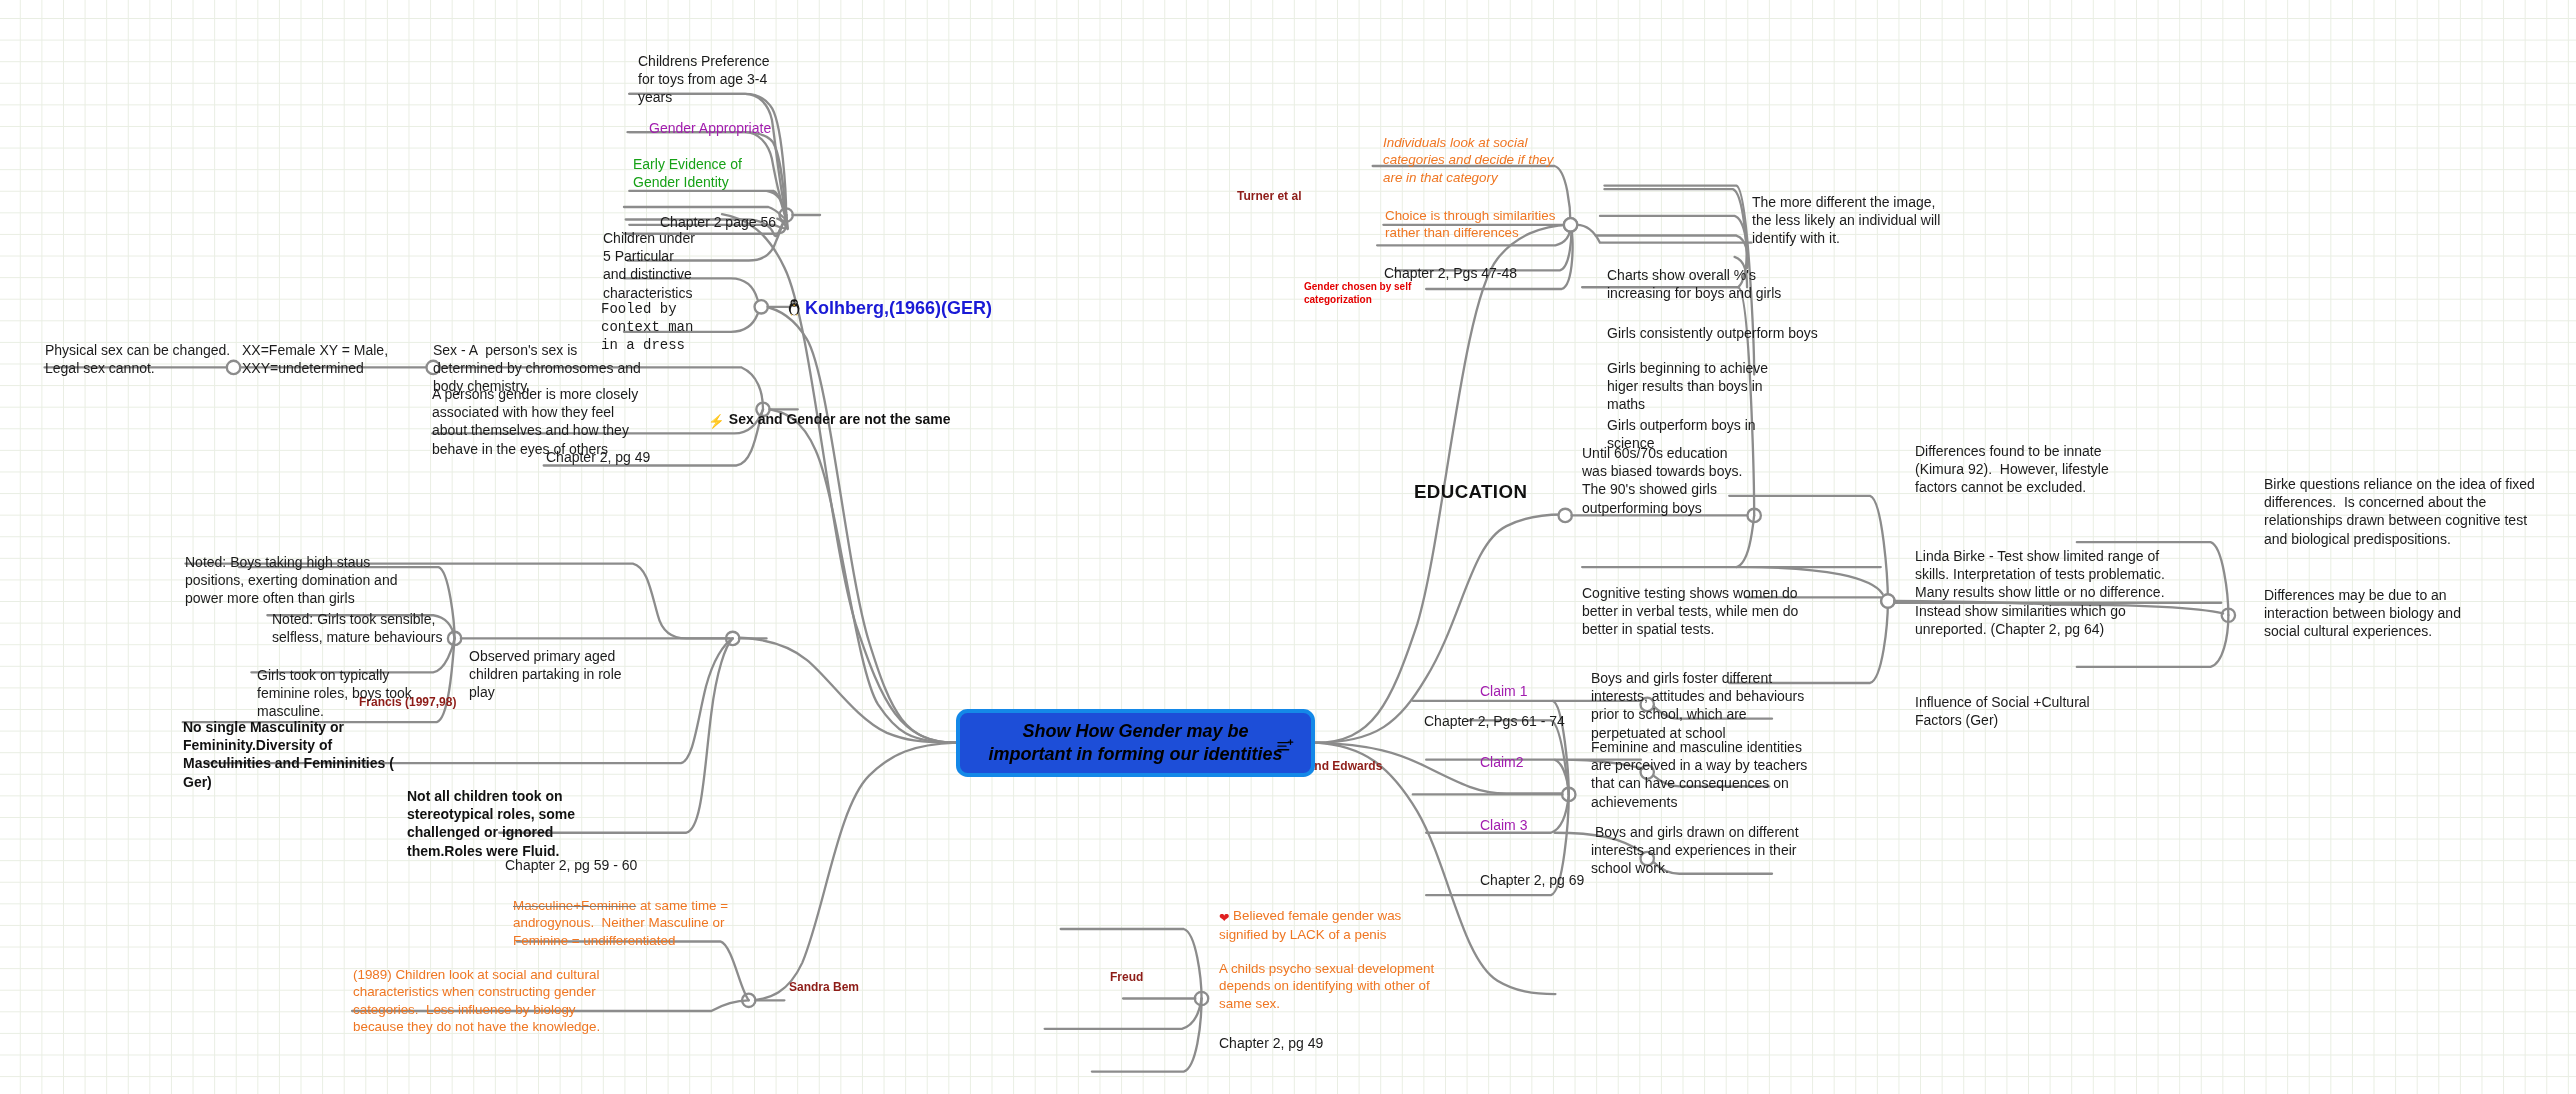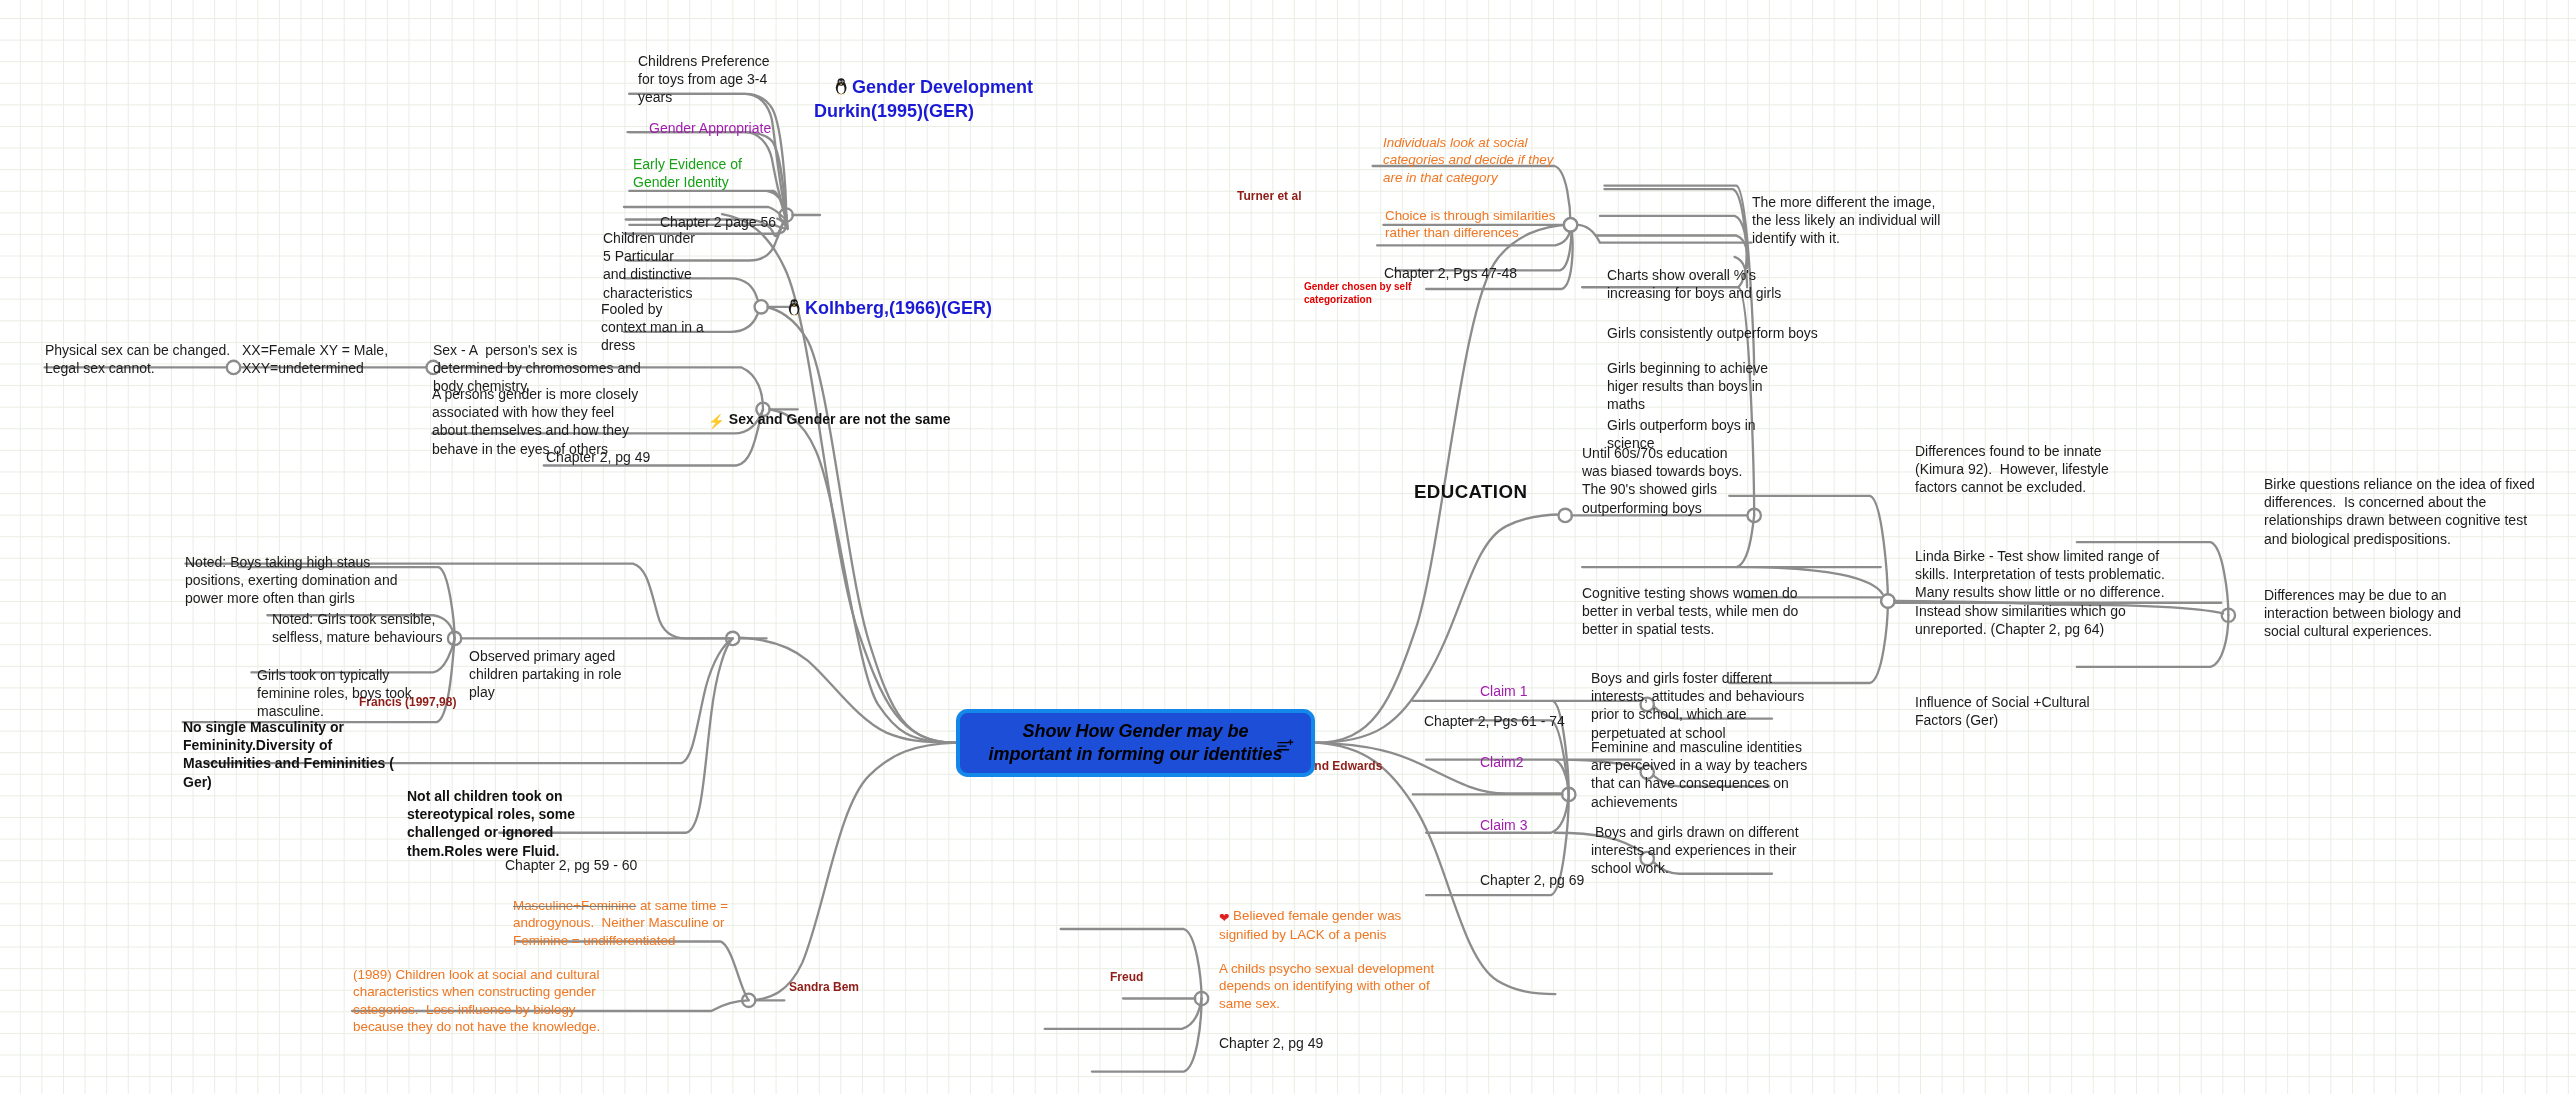--- a/index.html
+++ b/index.html
@@ -203,55 +203,41 @@
         <line x1="1" y1="8" x2="10" y2="8"></line>
         <line x1="1" y1="12" x2="13" y2="12"></line>
       </g>
       <g stroke="#000" stroke-width="1.5" stroke-linecap="round">
         <line x1="15" y1="1" x2="15" y2="6"></line>
         <line x1="12.5" y1="3.5" x2="17.5" y2="3.5"></line>
       </g>
     </svg>
   </div>
 
-  <div class="nd t-blue" style="left:814px;top:53px;width:223px;">
-    <svg class="ico" width="14.3" height="17" viewBox="0 0 16 19">
-      <ellipse cx="8" cy="11" rx="6" ry="7.2" fill="#1a1a1a"></ellipse>
-      <ellipse cx="8" cy="12.4" rx="3.8" ry="5.5" fill="#ffffff"></ellipse>
-      <ellipse cx="8" cy="4.4" rx="4.1" ry="4.2" fill="#1a1a1a"></ellipse>
-      <circle cx="6.4" cy="4" r="1.1" fill="#fff"></circle>
-        <circle cx="9.6" cy="4" r="1.1" fill="#fff"></circle>
-      <circle cx="6.5" cy="4.1" r="0.55" fill="#000"></circle>
-        <circle cx="9.5" cy="4.1" r="0.55" fill="#000"></circle>
-      <path d="M6.4 6.4 L9.6 6.4 L8 8.2 Z" fill="#f5b731"></path>
-      <path d="M3.6 17.4 L6.4 17.4 L5 18.8 Z" fill="#f5b731"></path>
-      <path d="M9.6 17.4 L12.4 17.4 L11 18.8 Z" fill="#f5b731"></path>
-    </svg><span>Gender Development Durkin(1995)(GER)</span>
-  </div>
   <div class="nd t-plain" style="left:638px;top:52px;width:134px;">Childrens Preference for toys from age 3-4 years</div>
   <div class="nd t-red" style="left:649px;top:119px;width:152px;">Gender Appropriate</div>
   <div class="nd t-green" style="left:633px;top:155px;width:143px;">Early Evidence of Gender Identity</div>
   <div class="nd t-plain" style="left:660px;top:213px;width:160px;">Chapter 2 page 56</div>
 
   <div class="nd t-blue" style="left:767px;top:274px;width:232px;">
     <svg class="ico" width="14.3" height="17" viewBox="0 0 16 19">
       <ellipse cx="8" cy="11" rx="6" ry="7.2" fill="#1a1a1a"></ellipse>
       <ellipse cx="8" cy="12.4" rx="3.8" ry="5.5" fill="#ffffff"></ellipse>
       <ellipse cx="8" cy="4.4" rx="4.1" ry="4.2" fill="#1a1a1a"></ellipse>
       <circle cx="6.4" cy="4" r="1.1" fill="#fff"></circle>
         <circle cx="9.6" cy="4" r="1.1" fill="#fff"></circle>
       <circle cx="6.5" cy="4.1" r="0.55" fill="#000"></circle>
         <circle cx="9.5" cy="4.1" r="0.55" fill="#000"></circle>
       <path d="M6.4 6.4 L9.6 6.4 L8 8.2 Z" fill="#f5b731"></path>
       <path d="M3.6 17.4 L6.4 17.4 L5 18.8 Z" fill="#f5b731"></path>
       <path d="M9.6 17.4 L12.4 17.4 L11 18.8 Z" fill="#f5b731"></path>
     </svg><span>Kolhberg,(1966)(GER)</span>
   </div>
   <div class="nd t-plain" style="left:603px;top:229px;width:94px;">Children under 5 Particular and distinctive characteristics</div>
-  <div class="nd t-plain" style="left:601px;top:300px;width:103px;">Fooled by context man in a dress</div>
+  <div class="nd t-plain" style="left:601px;top:300px;width:103px;font-family:Liberation Mono, monospace;">Fooled by context man in a dress</div>
 
   <div class="nd t-bold" style="left:693px;top:392px;width:258px;">
     <span class="ico" style="color:#f5b731;font-size:13.4px;">⚡</span><span>Sex and Gender are not the same</span>
   </div>
   <div class="nd t-plain" style="left:433px;top:341px;width:209px;">Sex - A  person's sex is determined by chromosomes and body chemistry.</div>
   <div class="nd t-plain" style="left:432px;top:385px;width:214px;">A persons gender is more closely associated with how they feel about themselves and how they behave in the eyes of others</div>
   <div class="nd t-plain" style="left:546px;top:448px;width:143px;">Chapter 2, pg 49</div>
   <div class="nd t-plain" style="left:242px;top:341px;width:178px;">XX=Female XY = Male, XXY=undetermined</div>
   <div class="nd t-plain" style="left:45px;top:341px;width:187px;">Physical sex can be changed. Legal sex cannot.</div>
 

